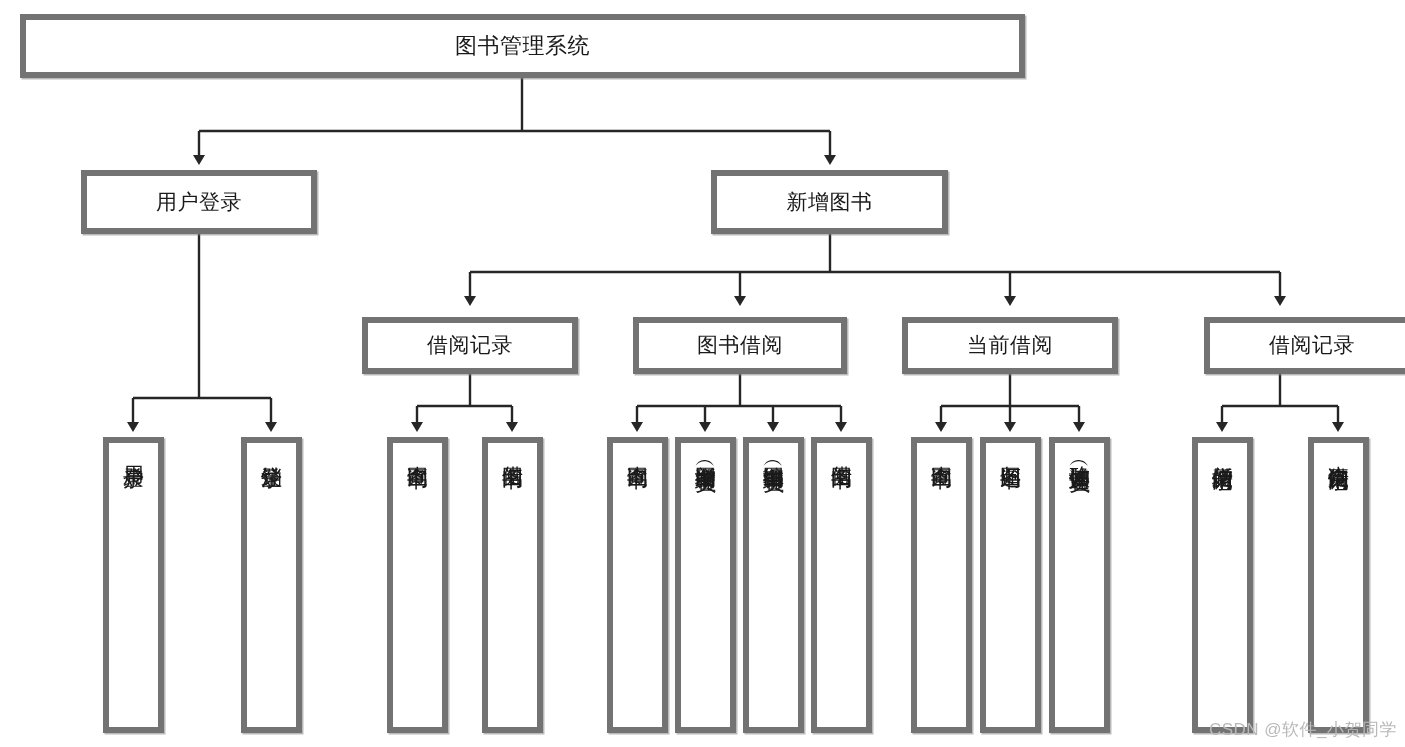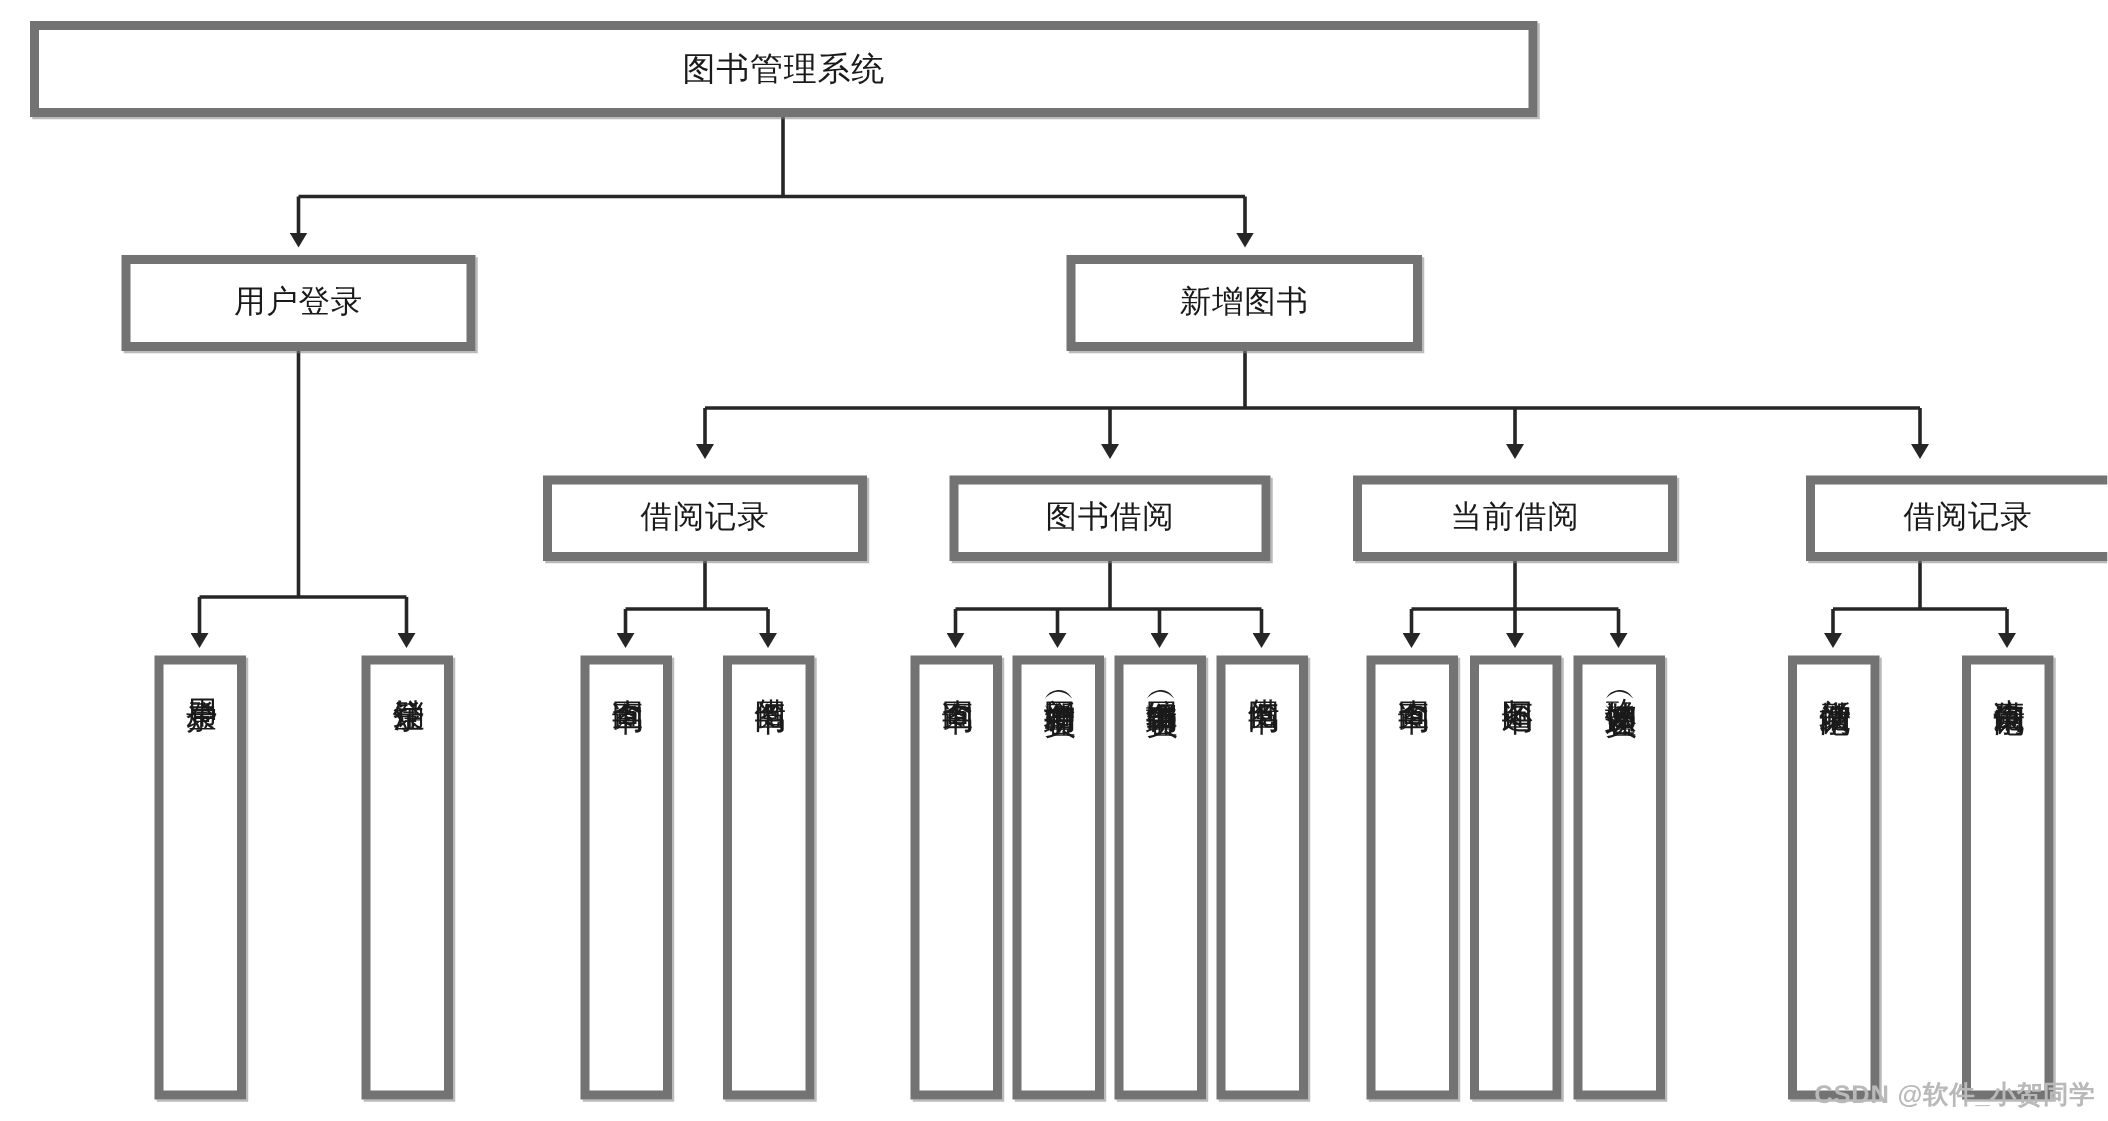--- a/index.html
+++ b/index.html
@@ -67,21 +67,20 @@
   }
   #watermark {
     position: absolute;
     right: 8px;
     bottom: 6px;
     font-size: 17px;
     color: #b9b9b9;
     letter-spacing: 0.5px;
     white-space: nowrap;
     user-select: none;
-    font-weight: bold;
   }
 </style>
 </head>
 <body>
 
 <div id="diagram-root">
 
   <svg id="edge-layer" viewBox="0 0 1405 747" width="1405" height="747" aria-hidden="true">
     <defs>
       <marker id="arrow" markerWidth="10" markerHeight="12" refX="1" refY="6" orient="auto" markerUnits="userSpaceOnUse">

